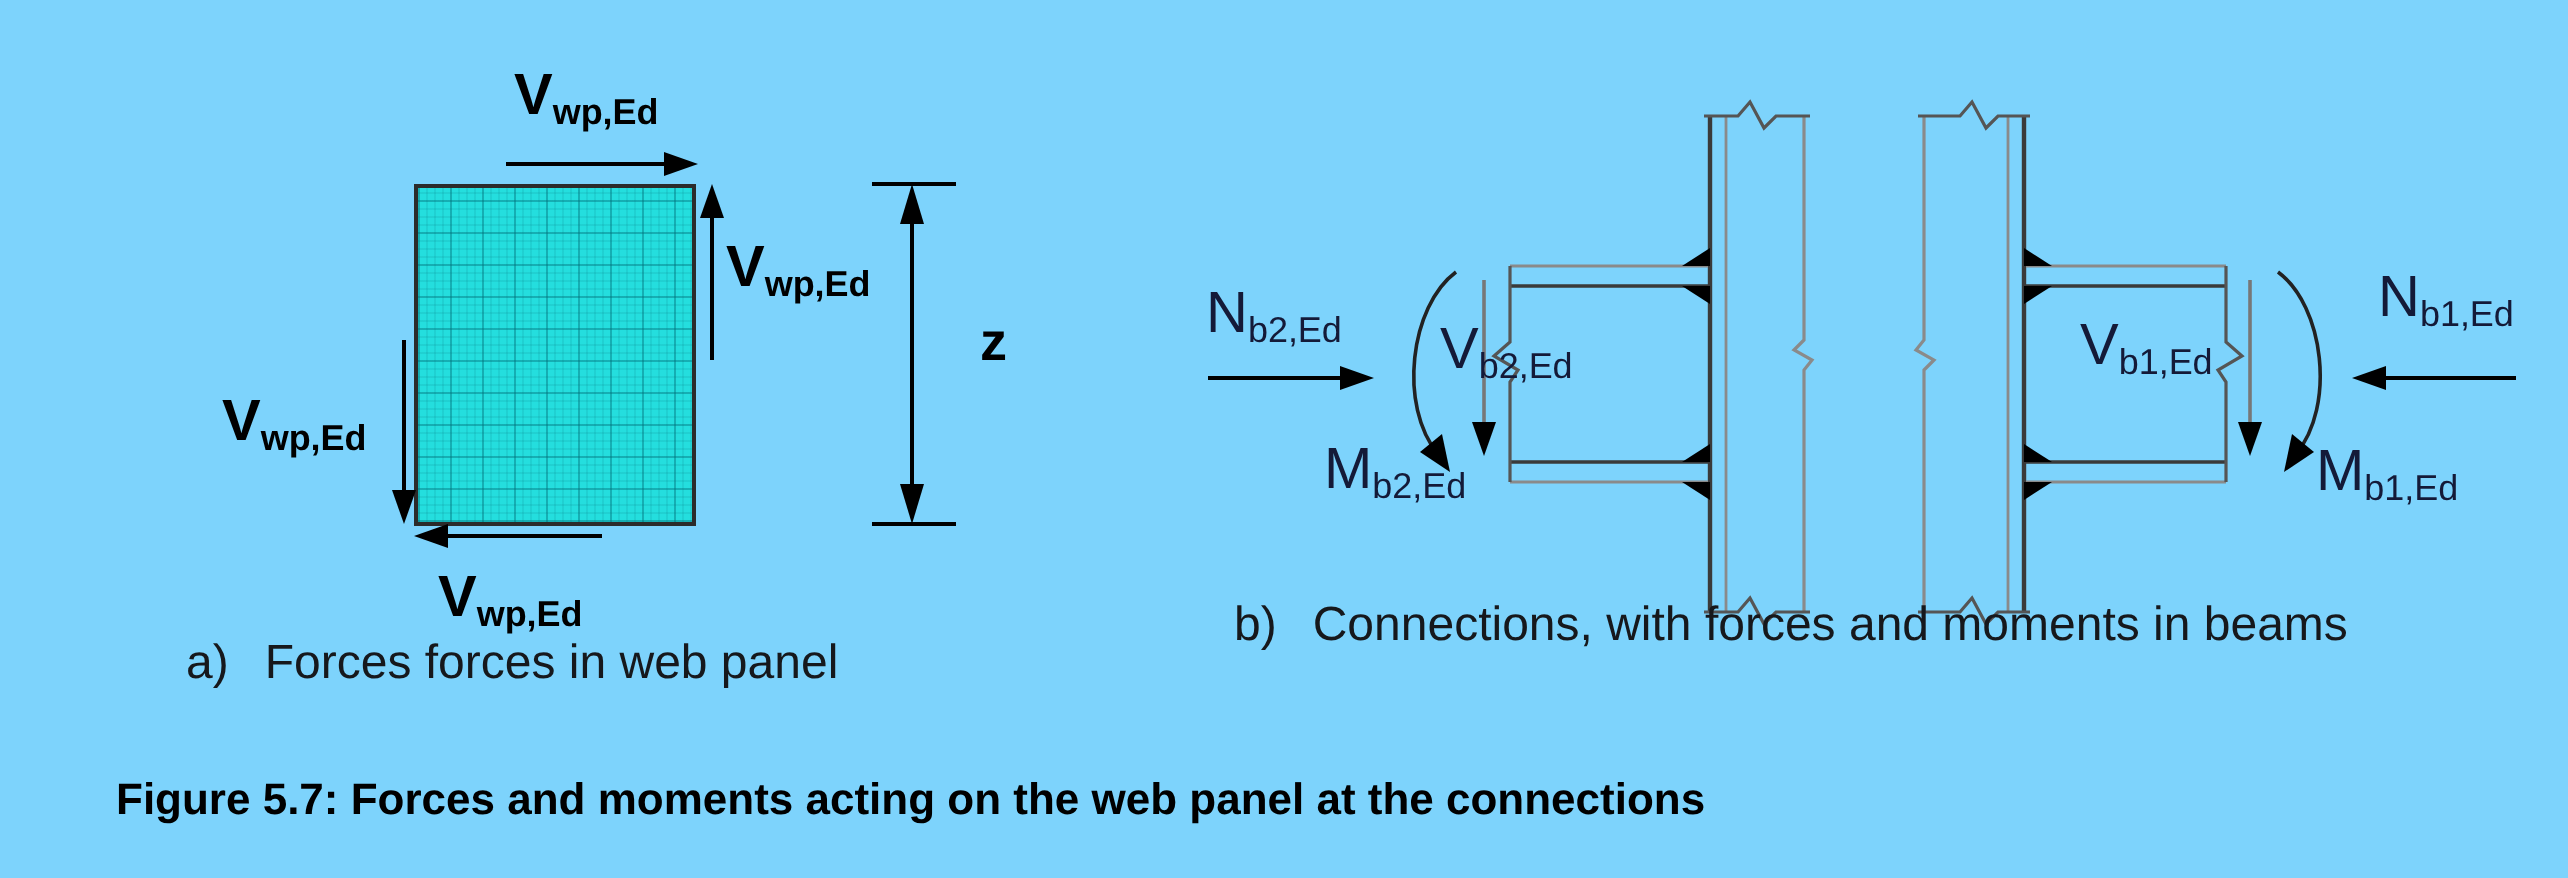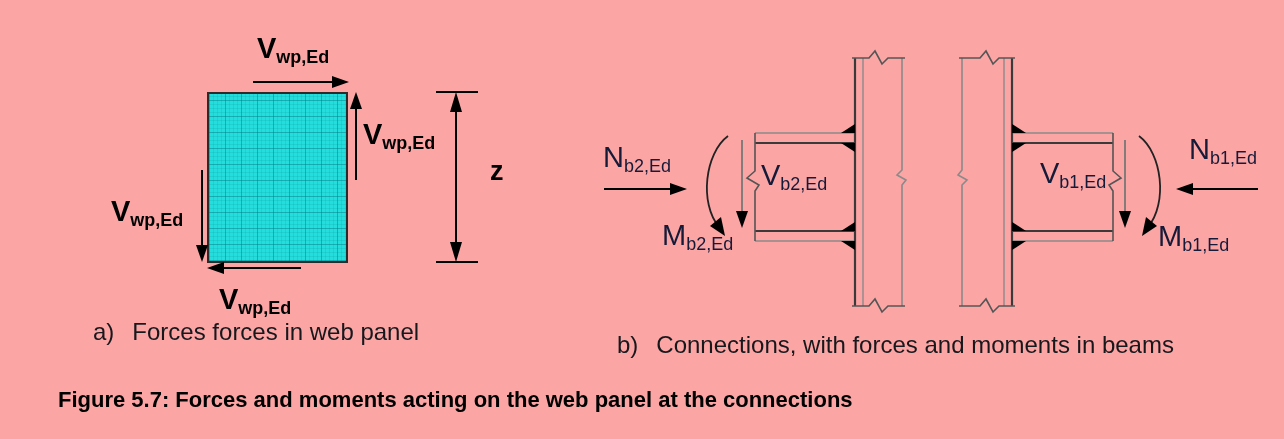--- a/index.html
+++ b/index.html
@@ -1,17 +1,17 @@
 <!DOCTYPE html>
 <html><head>
 <meta charset="utf-8">
 <style>
   html,body{margin:0;padding:0;background:#fff;}
   #canvas{
-    position:relative;width:1284px;height:439px;background:#fca5a5;overflow:hidden;
+    position:relative;width:1284px;height:439px;background:#7dd3fc;overflow:hidden;
     font-family:"Liberation Sans","DejaVu Sans",sans-serif;color:#111;
   }
   
   .web-panel{
     position:absolute;left:207px;top:92px;width:141px;height:171px;box-sizing:border-box;
     border:2px solid #2b2b2b;background-color:#24dede;
     background-image:
       repeating-linear-gradient(0deg, rgba(0,110,120,.35) 0 1px, transparent 1px 16px),
       repeating-linear-gradient(90deg, rgba(0,110,120,.35) 0 1px, transparent 1px 16px),
       repeating-linear-gradient(0deg, rgba(0,110,120,.12) 0 1px, transparent 1px 4px),
@@ -141,38 +141,38 @@
   <div class="lbl lbl-a" style="left:219px;top:285px">
     <span class="main">V</span><span class="sub">wp,Ed</span>
   </div>
   <div class="lbl z-lbl" style="left:490px;top:158px">
     <span>z</span>
   </div>
 
   <div class="lbl lbl-b" style="left:603px;top:143px">
     <span class="main">N</span><span class="sub">b2,Ed</span>
   </div>
-  <div class="lbl lbl-b" style="left:761px;top:161px">
+  <div class="lbl lbl-b" style="left:720px;top:161px">
     <span class="main">V</span><span class="sub">b2,Ed</span>
   </div>
   <div class="lbl lbl-b" style="left:662px;top:221px">
     <span class="main">M</span><span class="sub">b2,Ed</span>
   </div>
   <div class="lbl lbl-b" style="left:1189px;top:135px">
     <span class="main">N</span><span class="sub">b1,Ed</span>
   </div>
   <div class="lbl lbl-b" style="left:1040px;top:159px">
     <span class="main">V</span><span class="sub">b1,Ed</span>
   </div>
   <div class="lbl lbl-b" style="left:1158px;top:222px">
     <span class="main">M</span><span class="sub">b1,Ed</span>
   </div>
 
   <div class="cap" style="left:93px;top:319px">
     <span class="marker">a)</span><span>Forces forces in web panel</span>
   </div>
-  <div class="cap" style="left:617px;top:332px">
+  <div class="cap" style="left:617px;top:300px">
     <span class="marker">b)</span><span>Connections, with forces and moments in beams</span>
   </div>
 
   <div class="fig-title">Figure 5.7: Forces and moments acting on the web panel at the connections</div>
 
 </div>
 
 </body></html>

